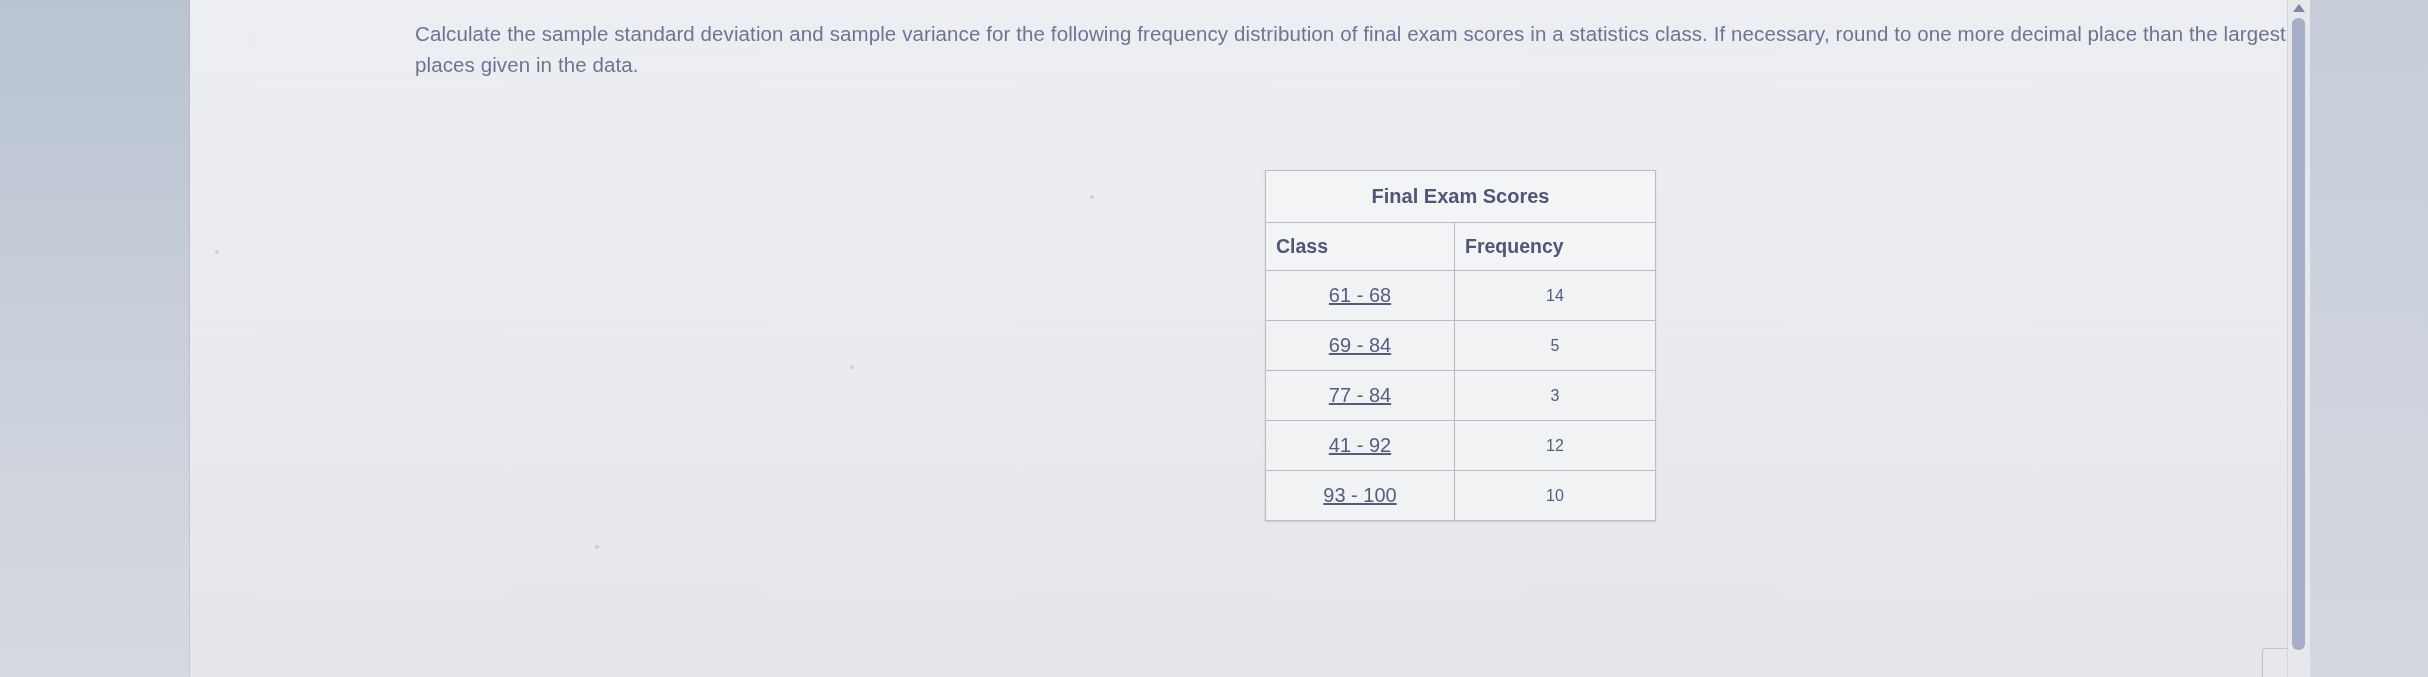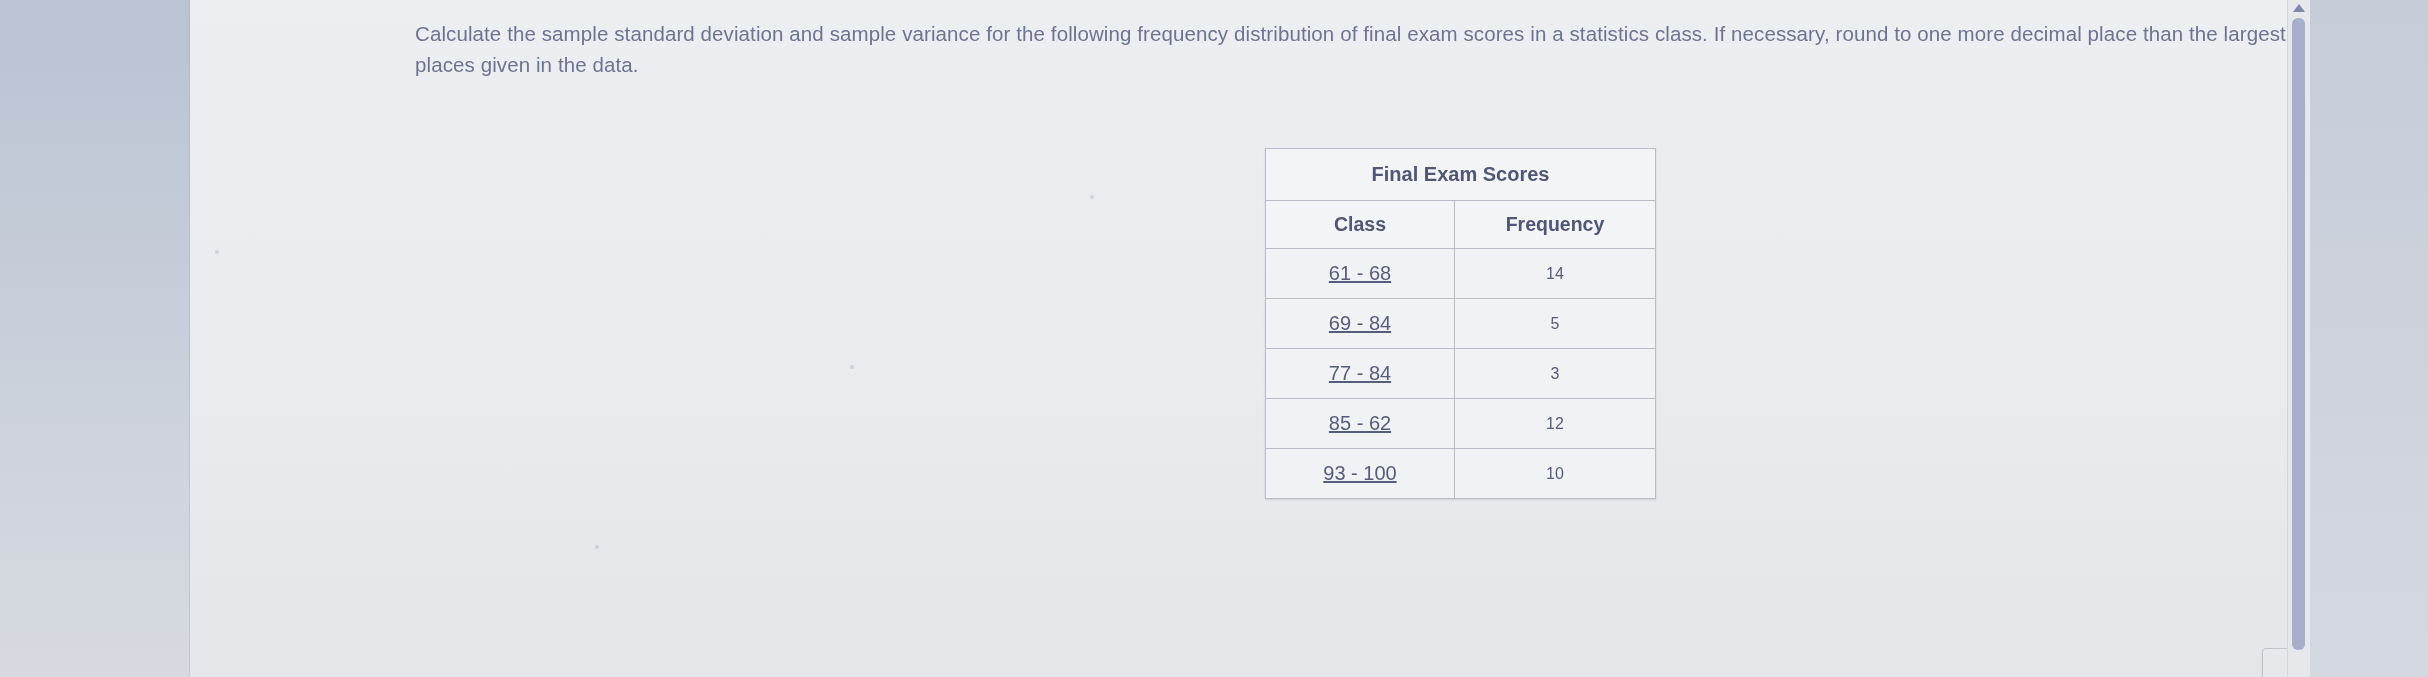--- a/index.html
+++ b/index.html
@@ -87,21 +87,21 @@
     line-height: 31px;
     color: #6d7492;
     letter-spacing: .1px;
     filter: blur(.25px);
   }
 
   
   .table-wrap {
     position: absolute;
     left: 1075px;
-    top: 148px;
+    top: 170px;
   }
   table.freq {
     border-collapse: collapse;
     background: #f2f3f5;
     box-shadow: 0 1px 2px rgba(90,95,110,.18);
   }
   table.freq td, table.freq th {
     border: 1px solid #b9bcc6;
     font-weight: normal;
     color: #555d7c;
@@ -109,21 +109,21 @@
   }
   table.freq .title-cell {
     text-align: center;
     font-size: 20px;
     font-weight: bold;
     padding: 14px 10px;
     color: #4f5676;
     background: #f3f4f6;
   }
   table.freq .head-cell {
-    text-align: center;
+    text-align: left;
     font-size: 19.5px;
     font-weight: bold;
     padding: 12px 10px;
     color: #4f5676;
     background: #f3f4f6;
   }
   table.freq td.class-cell {
     text-align: center;
     font-size: 20px;
     padding: 13px 20px;
@@ -187,21 +187,21 @@
           </tr>
           <tr>
             <td class="class-cell">69 - 84</td>
             <td class="freq-cell">5</td>
           </tr>
           <tr>
             <td class="class-cell">77 - 84</td>
             <td class="freq-cell">3</td>
           </tr>
           <tr>
-            <td class="class-cell">85 - 62</td>
+            <td class="class-cell">41 - 92</td>
             <td class="freq-cell">12</td>
           </tr>
           <tr>
             <td class="class-cell">93 - 100</td>
             <td class="freq-cell">10</td>
           </tr>
         </tbody>
       </table>
     </div>
 

